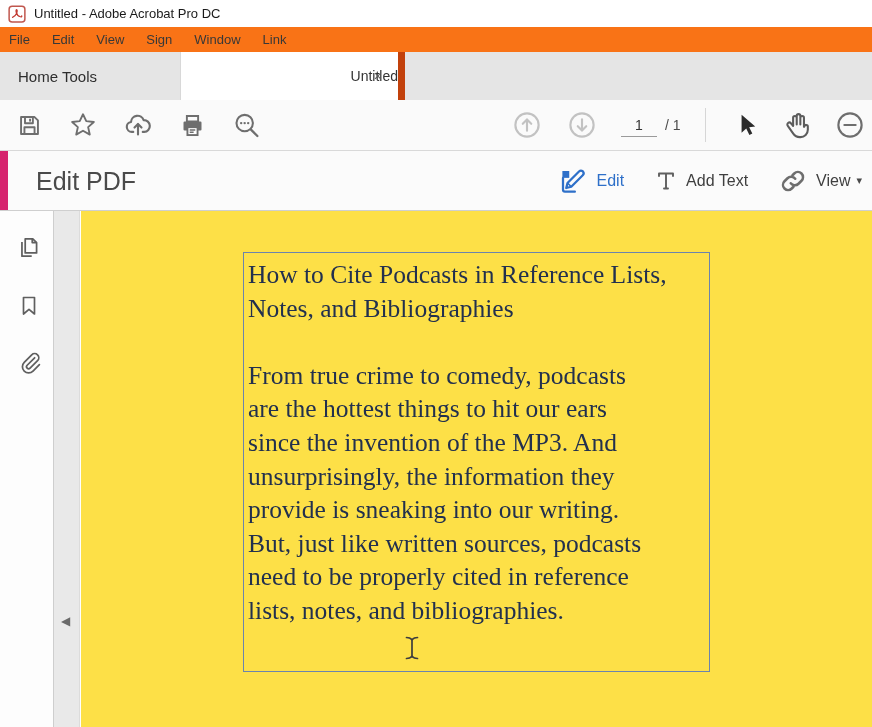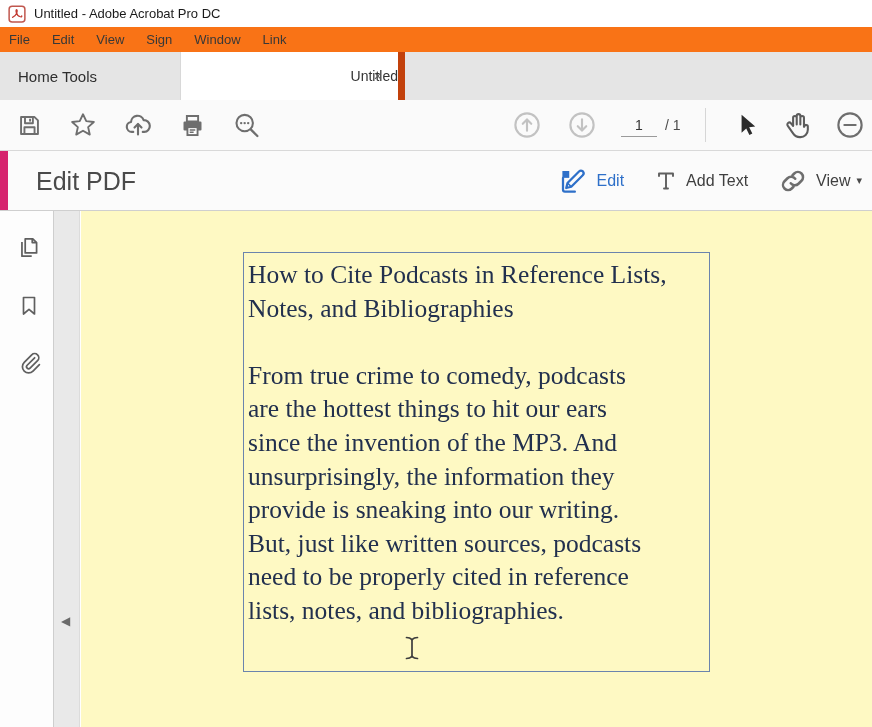--- a/index.html
+++ b/index.html
@@ -47,21 +47,21 @@
   .edit-action.active { color:#2e70c9; }
   .caret { font-size:11px; color:#4a4a4a; margin-left:-2px; }
 
   
   .content { position:absolute; left:0; top:211px; width:872px; height:516px; background:#fff; }
   .rail { position:absolute; left:0; top:0; width:53px; height:100%; background:#fdfdfd; }
   .rail-icon { position:absolute; left:16px; width:26px; height:30px; display:flex; align-items:center; justify-content:center; }
   .gutter { position:absolute; left:53px; top:0; width:27px; height:100%; background:#e9e9e9; border-left:1px solid #cecece; border-right:1px solid #dcdcdc; }
   .collapse-btn { position:absolute; left:7px; top:403px; width:12px; height:14px; color:#6a6a6a; font-size:12px; line-height:14px; }
 
-  .page-area { position:absolute; left:81px; top:0; width:791px; height:100%; background:#fef9c3;padding-left:15px; }
+  .page-area { position:absolute; left:81px; top:0; width:791px; height:100%; background:#fde047;padding-left:15px; }
   .text-frame { position:absolute; left:162px; top:41px; width:467px; height:420px; border:1px solid #6b84ad; overflow:hidden; }
   .doc-text { font-family:"Liberation Serif", serif; font-size:25.5px; line-height:33.6px; color:#22304e; white-space:pre-line; padding:5px 2px 0 4px; }
   .ibeam { position:absolute; left:322px; top:423px; width:18px; height:28px; }
 </style>
 </head>
 <body>
 
 <div class="app">
 
   <div class="titlebar">

